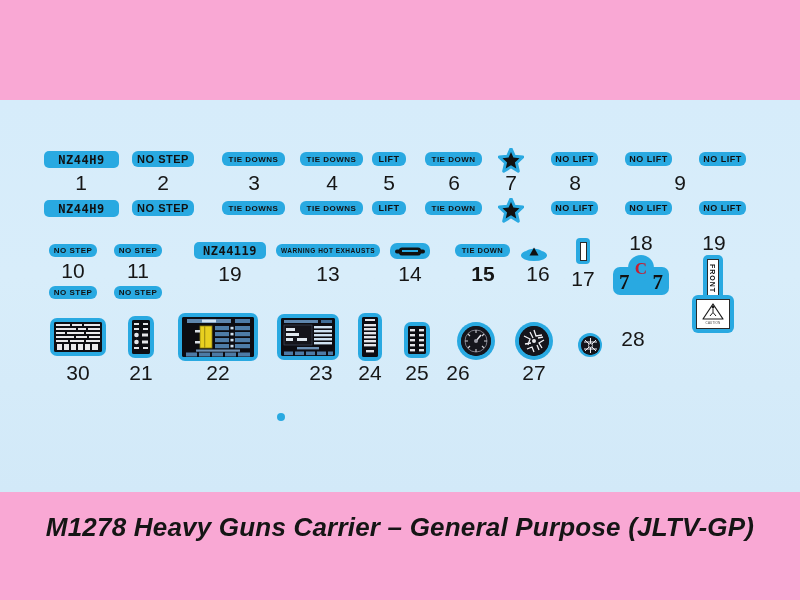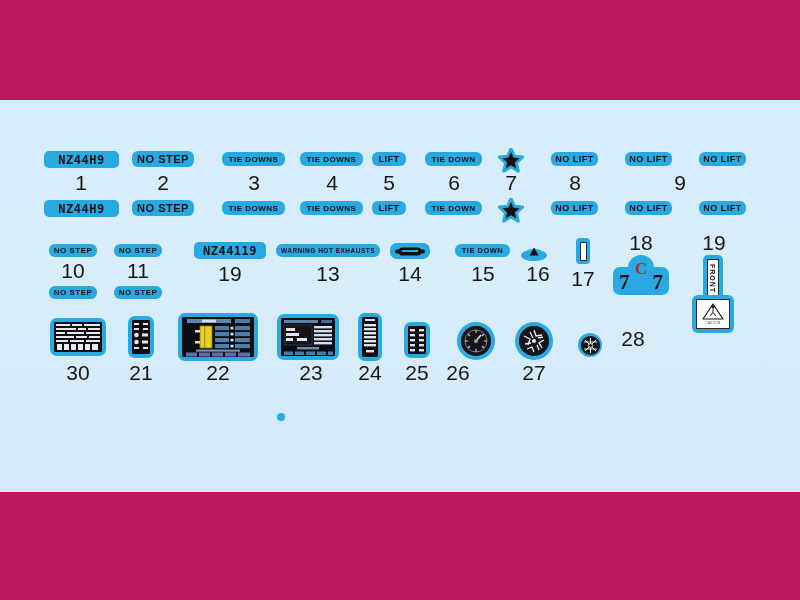--- a/index.html
+++ b/index.html
@@ -10,21 +10,21 @@
   body {
     width: 800px;
     height: 600px;
     font-family: "Liberation Sans", sans-serif;
     overflow: hidden;
   }
   #stage {
     position: relative;
     width: 800px;
     height: 600px;
-    background: #be185d;
+    background: #f9a8d4;
   }
 
   
   #sheet {
     position: absolute;
     left: 0;
     top: 100px;
     width: 800px;
     height: 392px;
     background: linear-gradient(180deg, #d6ecfa 0%, #d8edfa 45%, #d2e9f8 100%);
@@ -338,21 +338,21 @@
     <div class="chip" style="left:390px; top:143px; width:40px; height:16px; border-radius:7px;">
       <svg width="30" height="9" viewBox="0 0 30 9">
         <rect x="0" y="2.5" width="30" height="4" rx="2" fill="#101010"></rect>
         <rect x="4" y="0.5" width="22" height="8" rx="3" fill="#101010"></rect>
         <rect x="7" y="3" width="16" height="2" fill="#29a9e1"></rect>
       </svg>
     </div>
     <div class="num" style="left:384px; top:163px; width:52px;">14</div>
 
     <div class="chip" style="left:455px; top:144px; width:55px; height:13px; font-size:7.5px;">TIE DOWN</div>
-    <div class="num" style="left:457px; top:163px; width:52px;">15</div>
+    <div class="num" style="left:457px; top:163px; width:52px;font-weight:bold;">15</div>
 
     <div class="funnel" style="left:521px; top:146px;">
       <svg width="26" height="15" viewBox="0 0 26 15">
         <ellipse cx="13" cy="9.5" rx="13" ry="5.5" fill="#29a9e1"></ellipse>
         <path d="M3 6 Q13 -1 23 6 Q13 3 3 6 Z" fill="#29a9e1"></path>
         <path d="M13 1.5 L17.5 9.5 L8.5 9.5 Z" fill="#101010"></path>
       </svg>
     </div>
     <div class="num" style="left:512px; top:163px; width:52px;">16</div>
 
@@ -510,21 +510,21 @@
           <g fill="#4d7ba6">
             <rect x="3" y="33.5" width="9" height="3.6"></rect>
               <rect x="14" y="33.5" width="9" height="3.6"></rect>
             <rect x="25" y="33.5" width="9" height="3.6"></rect>
               <rect x="36" y="33.5" width="9" height="3.6"></rect>
             <rect x="47" y="33.5" width="5" height="3.6"></rect>
           </g>
         </svg>
       </div>
     </div>
-    <div class="num" style="left:285px; top:262px; width:52px;">23</div>
+    <div class="num" style="left:295px; top:262px; width:52px;">23</div>
 
     <div class="panel" style="left:358px; top:213px; width:24px; height:48px;">
       <div class="screen">
         <svg width="100%" height="100%" viewBox="0 0 16 40" preserveAspectRatio="none">
           <rect x="0" y="0" width="16" height="40" fill="#0d0d12"></rect>
           <g fill="#e6e6ea">
             <rect x="3" y="2" width="10" height="2"></rect>
             <rect x="2" y="7" width="12" height="2.4"></rect>
             <rect x="2" y="11" width="12" height="2.4"></rect>
             <rect x="2" y="15" width="12" height="2.4"></rect>
@@ -612,15 +612,16 @@
             <path d="M4 4 L15 15"></path>
               <path d="M15 4 L4 15"></path>
           </g>
           <circle cx="9.5" cy="9.5" r="2" fill="#15151c" stroke="#eeeef4" stroke-width="0.8"></circle>
         </svg>
       </div>
     </div>
     <div class="num" style="left:607px; top:228px; width:52px;">28</div>
 
 
+    <div id="title">M1278 Heavy Guns Carrier – General Purpose (JLTV-GP)</div>
 
   </div>
 </div>
 
 </body></html>

